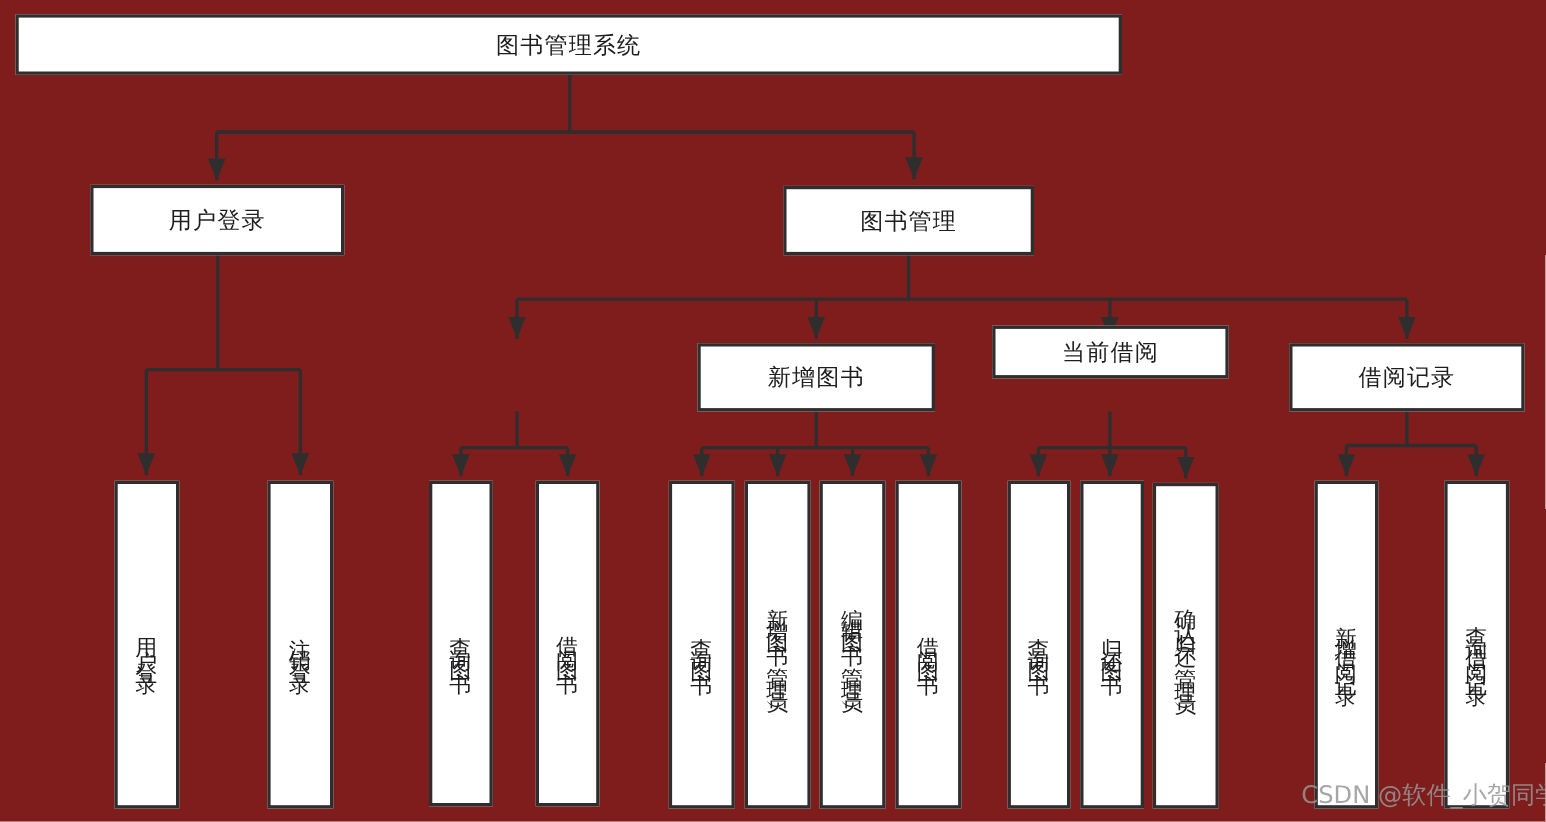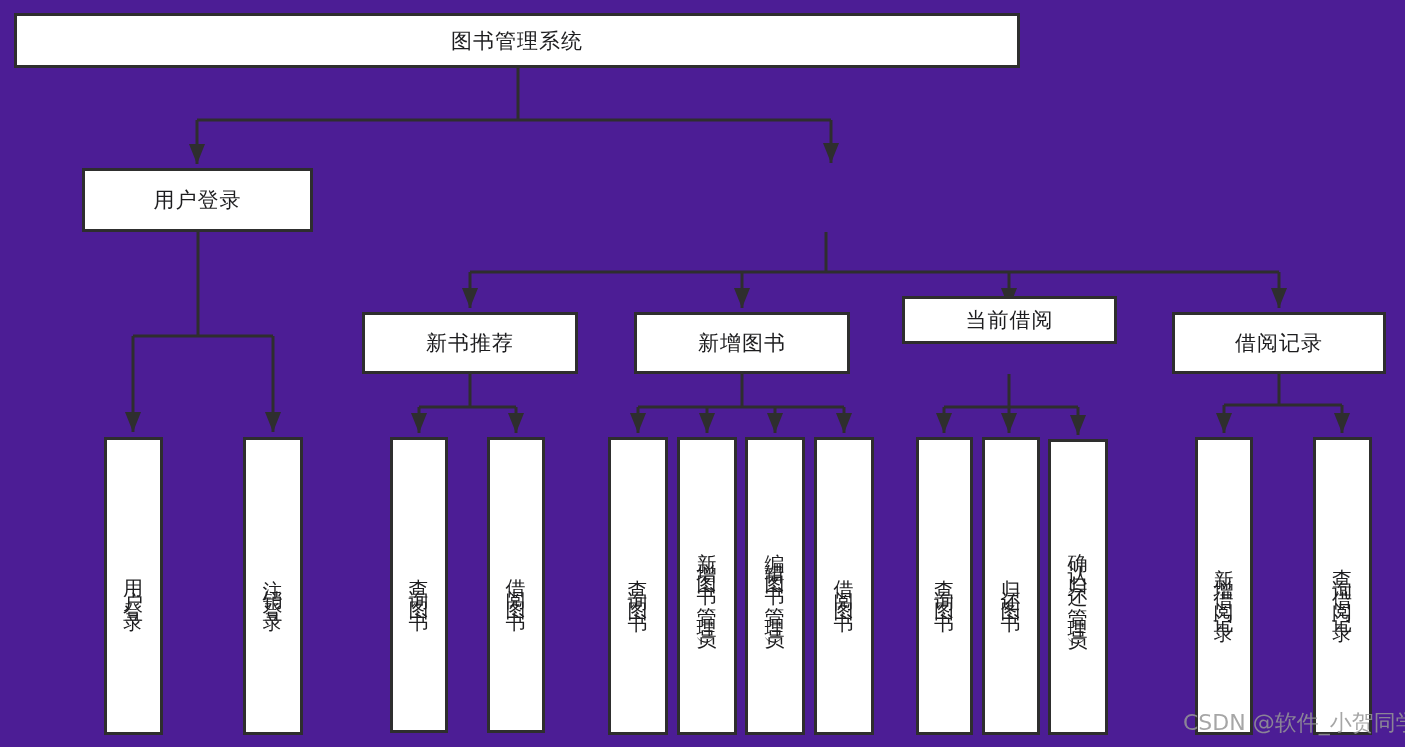--- a/index.html
+++ b/index.html
@@ -5,21 +5,21 @@
   * { margin: 0; padding: 0; box-sizing: border-box; }
   html, body { background: #ffffff; }
   body {
     font-family: "DejaVu Sans", "Liberation Sans", sans-serif;
     color: #1d1d1f;
   }
   .canvas {
     position: relative;
     width: 1405px;
     height: 747px;
-    background: #4c1d95;
+    background: #7f1d1d;
     overflow: hidden;
   }
   .wires {
     position: absolute;
     left: 0; top: 0;
     width: 1405px; height: 747px;
     pointer-events: none;
   }
   .node {
     position: absolute;
@@ -100,22 +100,22 @@
       <path d="M1279,374 L1279,405"></path>
       <path d="M1224,405 L1342,405"></path>
       <path d="M1224,405 L1224,433" marker-end="url(#arw)"></path>
       <path d="M1342,405 L1342,433" marker-end="url(#arw)"></path>
     </g>
   </svg>
 
   <div class="node h-node" style="left:14px; top:13px; width:1006px; height:55px;">图书管理系统</div>
 
   <div class="node h-node" style="left:82px; top:168px; width:231px; height:64px;">用户登录</div>
+  <div class="node h-node" style="left:712px; top:169px; width:228px; height:63px;">图书管理</div>
 
-  <div class="node h-node" style="left:362px; top:312px; width:216px; height:62px;">新书推荐</div>
   <div class="node h-node" style="left:634px; top:312px; width:216px; height:62px;">新增图书</div>
   <div class="node h-node" style="left:902px; top:296px; width:215px; height:48px;">当前借阅</div>
   <div class="node h-node" style="left:1172px; top:312px; width:214px; height:62px;font-family:Liberation Serif, serif;">借阅记录</div>
 
   <div class="node v-node" style="left:104px; top:437px; width:59px; height:298px;">
     <span class="vtext">用户登录</span>
   </div>
   <div class="node v-node" style="left:243px; top:437px; width:60px; height:298px;">
     <span class="vtext">注销登录</span>
   </div>

